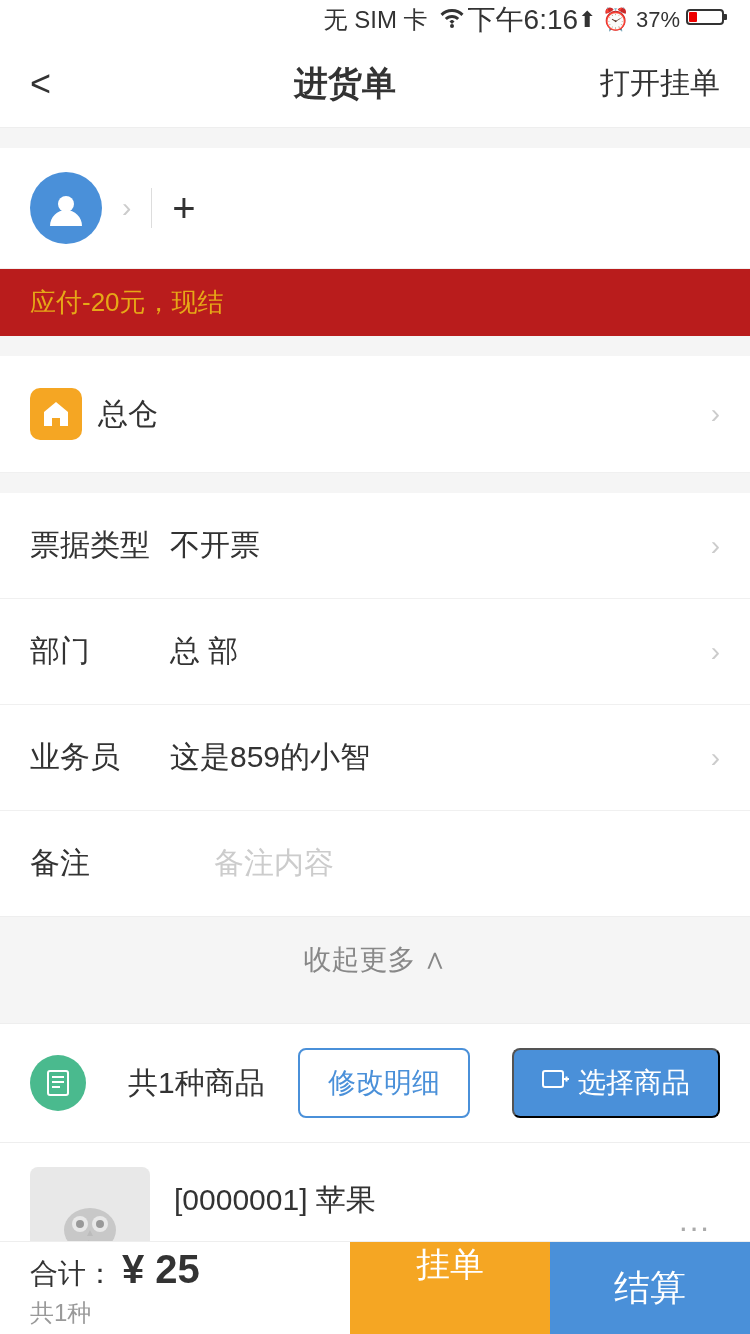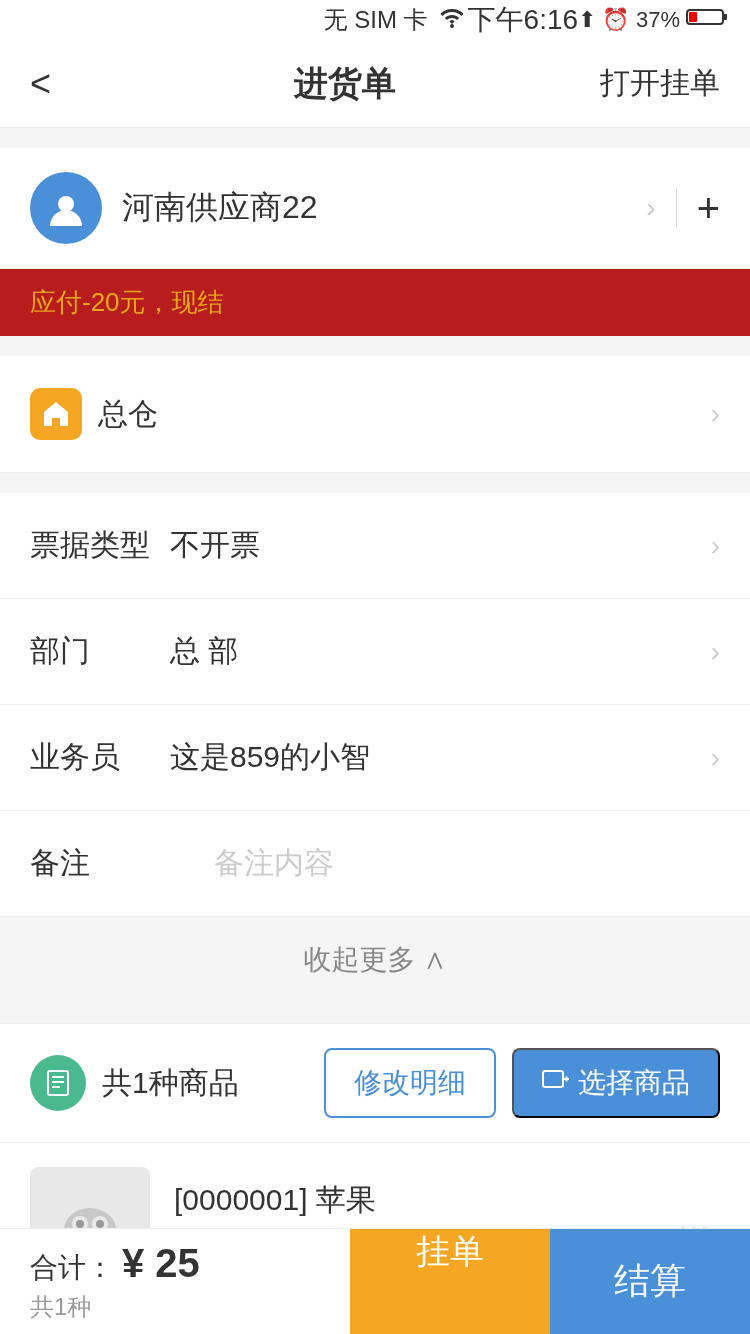--- a/index.html
+++ b/index.html
@@ -174,20 +174,21 @@
     }
 
     
     .product-header {
       display: flex;
       align-items: center;
       padding: 24px 30px;
       background: #fff;
       border-top: 1px solid #eee;
       border-bottom: 1px solid #eee;
+      gap: 26px;
     }
     .product-count-icon {
       width: 56px;
       height: 56px;
       background: #4aba8e;
       border-radius: 50%;
       display: flex;
       align-items: center;
       justify-content: center;
       margin-right: 16px;
@@ -262,21 +263,21 @@
       cursor: pointer;
       padding: 10px;
     }
 
     
     .bottom-bar {
       position: fixed;
       bottom: 0;
       left: 0;
       width: 750px;
-      height: 106px;
+      height: 93px;
       display: flex;
       align-items: stretch;
       background: #fff;
       border-top: 1px solid #eee;
     }
     .bottom-total {
       flex: 1;
       display: flex;
       flex-direction: column;
       justify-content: center;
@@ -368,21 +369,20 @@
 <div class="section-divider"></div>
 
 <div class="card">
   <div class="supplier-row">
     <div class="supplier-avatar">
       <svg viewBox="0 0 40 40" fill="none">
         <circle cx="20" cy="16" r="8" fill="white"></circle>
         <path d="M4 38c0-8.8 7.2-16 16-16s16 7.2 16 16" fill="white"></path>
       </svg>
     </div>
-    <span class="supplier-name">河南供应商22</span>
     <span class="supplier-chevron">›</span>
     <div class="supplier-divider-v"></div>
     <span class="supplier-add">+</span>
   </div>
   <div class="notice-bar">
     <span>应付-20元，现结</span>
   </div>
 </div>
 
 <div class="section-divider"></div>

